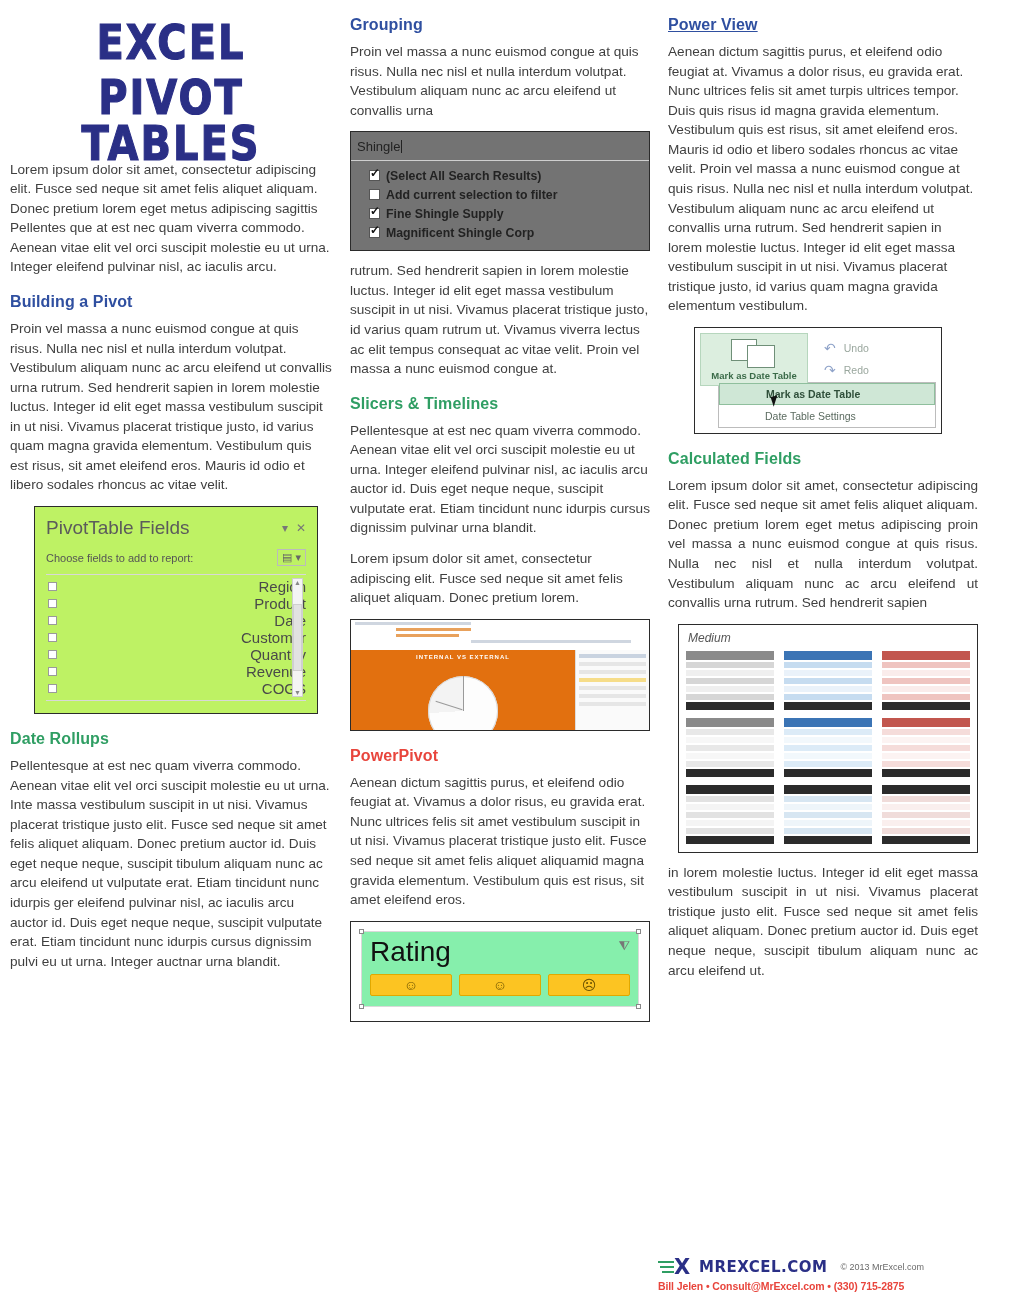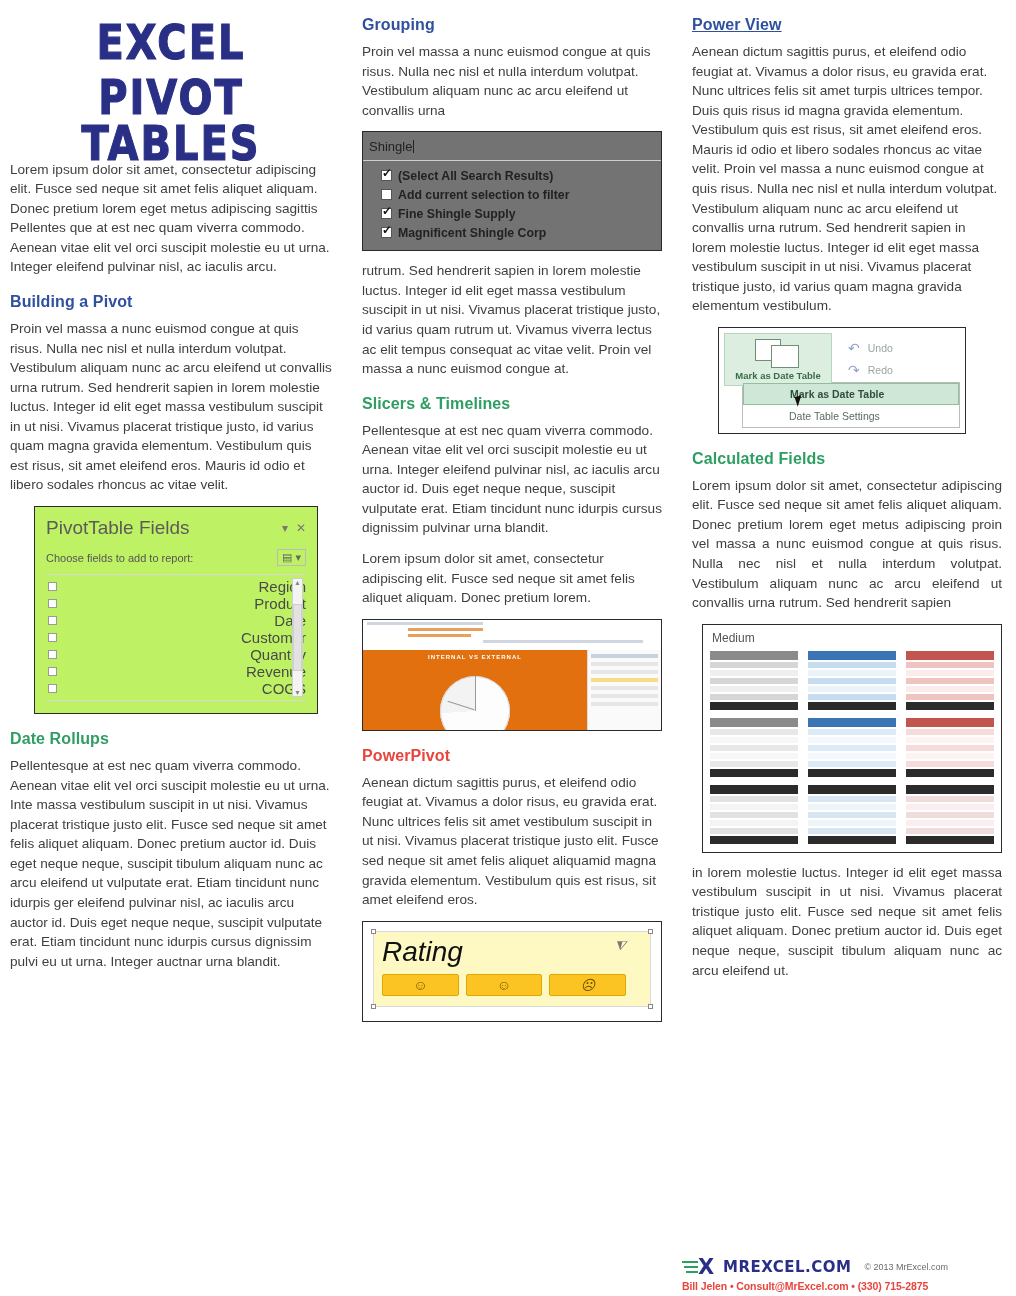--- a/index.html
+++ b/index.html
@@ -5,21 +5,21 @@
   * { box-sizing: border-box; }
   html, body { margin:0; padding:0; }
   body {
     width:1016px; height:1296px;
     background:#ffffff;
     font-family:"Liberation Sans", sans-serif;
     color:#3a3a3a;
     overflow:hidden;
   }
   .page { position:relative; width:1016px; height:1296px; padding:6px 10px 0 10px; }
-  .cols { display:flex; gap:30px; height:1290px; }
+  .cols { display:flex; gap:18px; height:1290px; }
   .col { width:318px; position:relative; }
   .col.c1 { width:322px; }
   .col.c2 { width:300px; padding-top:4px; }
   .col.c3 { width:310px; padding-top:4px; }
 
   
   .title-block { text-align:center; padding:14px 0 6px 0; }
   .title-line {
     font-family:"DejaVu Sans", sans-serif;
     font-weight:bold;
@@ -79,21 +79,21 @@
          background:conic-gradient(#fdfdfd 0 74%, #f3f3f3 74% 100%); box-shadow:0 0 0 1px #d8d8d8 inset; }
   .pie:before { content:""; position:absolute; left:50%; top:0; width:1px; height:50%; background:#9a9a9a; }
   .pie:after { content:""; position:absolute; left:10%; top:42%; width:40%; height:1px; background:#9a9a9a; transform:rotate(18deg); }
   .dash-side { width:74px; background:#fafafa; border-left:1px solid #ddd; padding:4px 3px; }
   .dash-side .sh { height:4px; background:#c9d3e0; margin-bottom:4px; }
   .dash-side .sr { height:4px; background:#e6e6e6; margin-bottom:4px; }
   .dash-side .sr.hl { background:#f6dd8a; }
 
   
   .rating-fig { border:1px solid #2b2b2b; background:#fff; padding:9px 10px 14px 10px; margin-top:8px; }
-  .rating-inner { border:1px solid #d9d9d9; background:#fef9c3; padding:6px 24px 10px 8px; position:relative;font-style:italic; }
+  .rating-inner { border:1px solid #d9d9d9; background:#86efac; padding:6px 8px 10px 8px; position:relative; }
   .rating-hd { display:flex; align-items:flex-start; justify-content:space-between; }
   .rating-title { font-size:28px; color:#111; font-family:"Liberation Sans",sans-serif; line-height:1; }
   .rating-filt { font-size:13px; color:#777; }
   .rating-btns { display:flex; gap:7px; margin-top:8px; }
   .rbtn { flex:1; height:22px; background:#fcc422; border:1px solid #e0a800; border-radius:2px; display:flex; align-items:center; justify-content:center; font-size:14px; color:#6b5200; }
   .handle { position:absolute; width:5px; height:5px; background:#fff; border:1px solid #888; }
 
   
   .ribbon-fig { border:1px solid #2b2b2b; background:#fff; padding:5px; margin:8px 0 10px 0; position:relative; }
   .ribbon-top { display:flex; }
@@ -322,21 +322,21 @@
           </div>
           <div class="rm-item">
             <span>Date Table Settings</span>
           </div>
         </div>
       </div>
 
       <h2 class="sec green">Calculated Fields</h2>
       <p class="body just">Lorem ipsum dolor sit amet, consectetur adipiscing elit. Fusce sed neque sit amet felis aliquet aliquam. Donec pretium lorem eget metus adipiscing proin vel massa a nunc euismod congue at quis risus. Nulla nec nisl et nulla interdum volutpat. Vestibulum aliquam nunc ac arcu eleifend ut convallis urna rutrum. Sed hendrerit sapien</p>
 
-      <div class="gallery" style="margin-left:10px;">
+      <div class="gallery" style="margin-left:10px;font-style:italic;">
         <div class="gal-title">Medium</div>
         <div class="gal-grid" id="gal-grid">
             <div class="thumb">
               <div class="th-hdr" style="background:#8a8a8a"></div>
               <div class="th-row" style="background:#d6d6d6"></div>
               <div class="th-row" style="background:#efefef"></div>
               <div class="th-row" style="background:#d6d6d6"></div>
               <div class="th-row" style="background:#efefef"></div>
               <div class="th-row" style="background:#d6d6d6"></div>
               <div class="th-ftr"></div>

